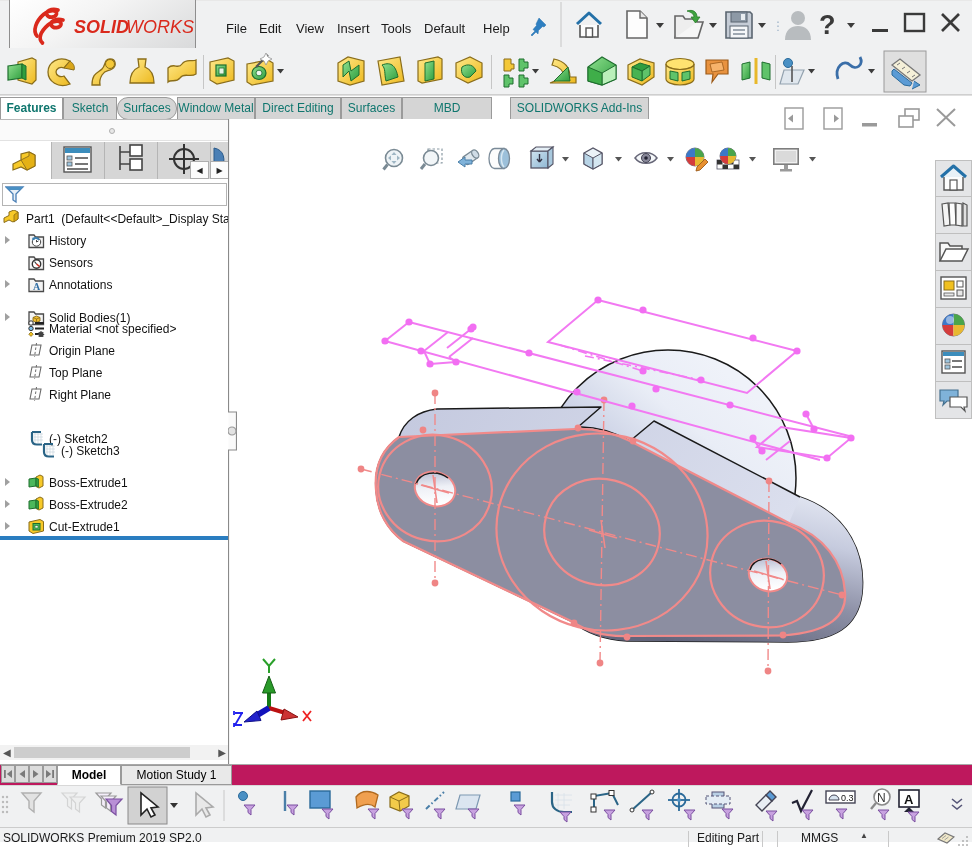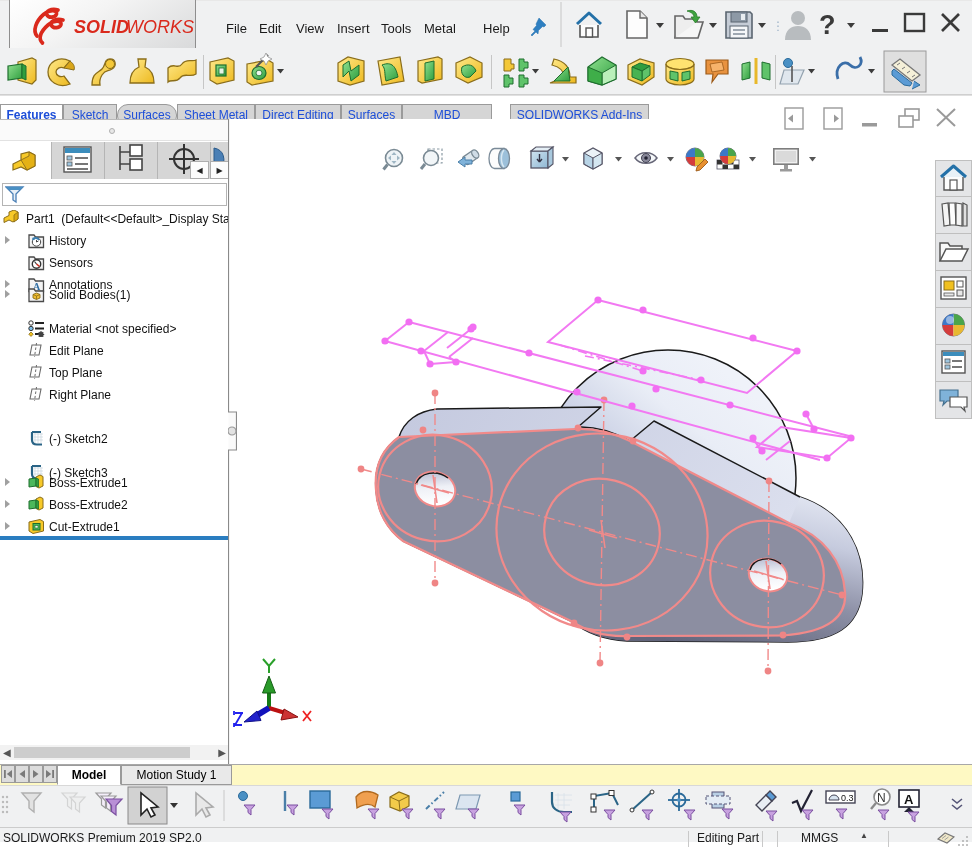--- a/index.html
+++ b/index.html
@@ -11,42 +11,42 @@
   #titlebar { left:0; top:0; width:972px; height:49px; background:#f0f1f2; border-top:1px solid #e8e8e8;}
   #logo { left:9px; top:0; width:187px; height:48px;
     background:linear-gradient(150deg,#ffffff 0%,#f4f4f4 40%,#d9dadb 100%);
     border-left:1px solid #8e8e8e; border-right:1px solid #8e8e8e; }
   .menu { top:21px; font-size:13px; color:#1b1b1b; }
   
   #toolbar2 { left:0; top:49px; width:972px; height:46px; background:#f0f1f2; border-bottom:1px solid #cfcfcf;}
   .sep2 { position:absolute; top:6px; width:1px; height:34px; background:#c6c6c6; }
   
   #tabrow { left:0; top:95px; width:972px; height:24px; background:#ffffff; border-top:1px solid #e0e0e0;}
-  .tab { position:absolute; top:8px; height:23px; background:#d5d5d5; border:1px solid #9a9a9a;
-    font-size:12px; color:#1d4ed8; text-align:center; line-height:21px; }
+  .tab { position:absolute; top:1px; height:23px; background:#d5d5d5; border:1px solid #9a9a9a;
+    font-size:12px; color:#0f766e; text-align:center; line-height:21px; }
   .tab.active { background:#ffffff; font-weight:bold; border-bottom:1px solid #ffffff; }
   
   #lpanel { left:0; top:119px; width:229px; height:645px; background:#ffffff; border-top:1px solid #b9b9b9;}
   #griprow { left:0; top:0; width:229px; height:21px; background:#fafafa; border-bottom:1px solid #e2e2e2;}
   #fmtabs { left:0; top:22px; width:229px; height:37px; background:#d6d6d6; }
   .fmtab { position:absolute; top:0; width:52px; height:37px; border-right:1px solid #b5b5b5; }
   #filterrow { left:2px; top:63px; width:225px; height:23px; background:#fff; border:1px solid #b4b4b4; }
   .trow { position:absolute; left:0; width:229px; height:22px; font-size:12px; color:#111;padding-left:28px; }
   .trow .lbl { position:absolute; left:49px; top:4px; white-space:nowrap; }
   .arr { position:absolute; left:5px; top:6px; width:0; height:0;
     border-top:4px solid transparent; border-bottom:4px solid transparent; border-left:5px solid #a0a0a0; }
   
   #vdiv { left:228px; top:119px; width:10px; height:645px; background:#ffffff; }
   
   #viewport { left:237px; top:119px; width:698px; height:645px; background:#ffffff; }
   
   #rpane { left:935px; top:160px; width:37px; height:259px; background:#e8e9eb; }
   .rcell { position:absolute; left:0; width:37px; height:37px; background:#e4e5e7; border:1px solid #bfbfbf; border-top:none; }
   
-  #motionrow { left:0; top:764px; width:972px; height:21px; background:#fef9c3; border-top:1px solid #a8a8a8;}
+  #motionrow { left:0; top:764px; width:972px; height:21px; background:#be185d; border-top:1px solid #a8a8a8;}
   .mtab { position:absolute; top:0; height:20px; font-size:12px; border:1px solid #9a9a9a; text-align:center; }
   #ftoolbar { left:0; top:785px; width:972px; height:42px; background:#f0f1f2; border-top:1px solid #d8d8d8;}
   #statusbar { left:0; top:827px; width:972px; height:15px; background:#f0f1f2; border-top:1px solid #cccccc;
      font-size:12px; color:#1b1b1b; }
   .ssep { position:absolute; top:3px; width:1px; height:16px; background:#c9c9c9; }
   svg { display:block; }
 </style>
 </head>
 <body>
 <svg width="0" height="0" style="position:absolute">
@@ -97,21 +97,21 @@
       </g>
       <text x="44" y="29" font-size="18" font-weight="bold" font-style="italic" fill="#da291c" font-family="Liberation Sans, sans-serif">SOLID</text>
       <text x="96" y="29" font-size="18" font-style="italic" fill="#da291c" font-family="Liberation Sans, sans-serif">WORKS</text>
     </svg>
   </div>
   <span class="abs menu" style="left:226px;">File</span>
   <span class="abs menu" style="left:259px;">Edit</span>
   <span class="abs menu" style="left:296px;">View</span>
   <span class="abs menu" style="left:337px;">Insert</span>
   <span class="abs menu" style="left:381px;">Tools</span>
-  <span class="abs menu" style="left:424px;">Metal</span>
+  <span class="abs menu" style="left:424px;">Default</span>
   <span class="abs menu" style="left:483px;">Help</span>
   <div id="qat" class="abs" style="left:525px;top:0;">
     <svg width="447" height="49" viewBox="0 0 447 49">
 
       <g transform="translate(8,16)" fill="#2e7fc1">
         <path d="M6,2 L13,9 L11,11 L9.5,10.5 L5.5,14.5 L5,18 L3,16 L-1,20 L-2,19 L2,15 L0,13.5 L3.5,9.5 L3,8 Z" stroke="#2a72ad" stroke-width="0.5"></path>
       </g>
       <line x1="36" y1="2" x2="36" y2="47" stroke="#c6c6c6"></line>
 
       <g transform="translate(52,13)" fill="none">
@@ -300,21 +300,21 @@
         <path d="M4,12 L22,26 L20,29 L14,28 L2,18 L2,14 Z" fill="#5b9bd5" stroke="#2a6a9a" stroke-width="1"></path>
         <path d="M22,32 L30,28 L24,24" fill="#5b9bd5" stroke="#2a6a9a" stroke-width="1"></path>
       </g>
     </svg>
   </div>
 
   <div id="tabrow" class="abs">
     <div class="tab active" style="left:0px; width:63px;">Features</div>
     <div class="tab" style="left:63px; width:54px;">Sketch</div>
     <div class="tab" style="left:117px; width:60px;border-radius:11px;">Surfaces</div>
-    <div class="tab" style="left:177px; width:78px;">Sheet Metal</div>
+    <div class="tab" style="left:177px; width:78px;">Window Metal</div>
     <div class="tab" style="left:255px; width:86px;">Direct Editing</div>
     <div class="tab" style="left:341px; width:61px;">Surfaces</div>
     <div class="tab" style="left:402px; width:90px;">MBD Dimensions</div>
     <div class="tab" style="left:510px; width:139px;">SOLIDWORKS Add-Ins</div>
   </div>
 
   <div id="lpanel" class="abs">
     <div id="griprow" class="abs">
         <div style="position:absolute;left:109px;top:8px;width:6px;height:6px;border-radius:3px;border:1px solid #b0b0b0;background:#e8e8e8;"></div>
       </div>
@@ -401,21 +401,21 @@
         <span class="lbl">Sensors</span>
       </div>
       <div class="trow" style="top:66px;">
           <div class="arr"></div>
         <svg style="position:absolute;left:28px;top:2px;" width="17" height="17" viewBox="0 0 17 17">
             <use href="#sym-folder"></use>
           <text x="5" y="14" font-size="10" font-weight="bold" fill="#2e6da4" font-family="Liberation Serif, serif">A</text>
         </svg>
         <span class="lbl">Annotations</span>
       </div>
-      <div class="trow" style="top:76px;">
+      <div class="trow" style="top:99px;">
           <div class="arr"></div>
         <svg style="position:absolute;left:28px;top:2px;" width="17" height="17" viewBox="0 0 17 17">
             <use href="#sym-folder"></use>
           <path d="M5,8.5 L8.5,7 L12,8.5 L12,12 L8.5,13.5 L5,12 Z" fill="#f0bd30" stroke="#8a6d1a" stroke-width="0.9"></path>
           <path d="M5,8.5 L8.5,10 L8.5,13.5 M8.5,10 L12,8.5" fill="none" stroke="#8a6d1a" stroke-width="0.8"></path>
         </svg>
         <span class="lbl">Solid Bodies(1)</span>
       </div>
       <div class="trow" style="top:110px;">
         <svg style="position:absolute;left:28px;top:2px;" width="17" height="17" viewBox="0 0 17 17">
@@ -432,41 +432,41 @@
               <line x1="10.8" y1="12.2" x2="15.2" y2="16.8"></line>
               <line x1="15.2" y1="12.2" x2="10.8" y2="16.8"></line>
             </g>
         </svg>
         <span class="lbl">Material &lt;not specified&gt;</span>
       </div>
       <div class="trow" style="top:132px;">
         <svg style="position:absolute;left:28px;top:2px;" width="17" height="17" viewBox="0 0 17 17">
             <use href="#sym-plane"></use>
           </svg>
-        <span class="lbl">Edit Plane</span>
+        <span class="lbl">Origin Plane</span>
       </div>
       <div class="trow" style="top:154px;">
         <svg style="position:absolute;left:28px;top:2px;" width="17" height="17" viewBox="0 0 17 17">
             <use href="#sym-plane"></use>
           </svg>
         <span class="lbl">Top Plane</span>
       </div>
       <div class="trow" style="top:176px;">
         <svg style="position:absolute;left:28px;top:2px;" width="17" height="17" viewBox="0 0 17 17">
             <use href="#sym-plane"></use>
           </svg>
         <span class="lbl">Right Plane</span>
       </div>
       <div class="trow" style="top:220px;">
         <svg style="position:absolute;left:28px;top:2px;" width="17" height="17" viewBox="0 0 17 17">
             <use href="#sym-sketch"></use>
           </svg>
         <span class="lbl">(-) Sketch2</span>
       </div>
-      <div class="trow" style="top:254px;">
+      <div class="trow" style="top:232px;margin-left:12px;">
         <svg style="position:absolute;left:28px;top:2px;" width="17" height="17" viewBox="0 0 17 17">
             <use href="#sym-sketch"></use>
           </svg>
         <span class="lbl">(-) Sketch3</span>
       </div>
       <div class="trow" style="top:264px;">
           <div class="arr"></div>
         <svg style="position:absolute;left:28px;top:2px;" width="17" height="17" viewBox="0 0 17 17">
             <use href="#sym-boss"></use>
           </svg>

